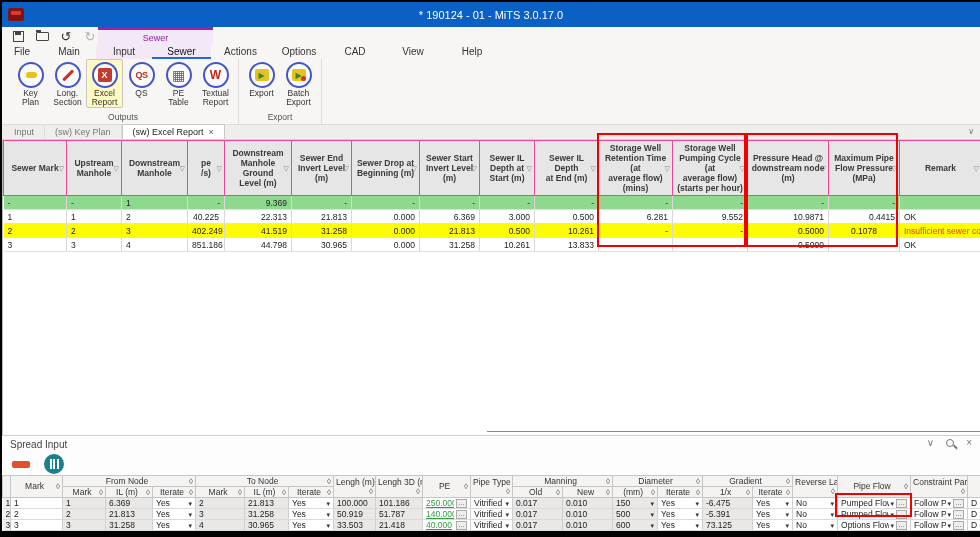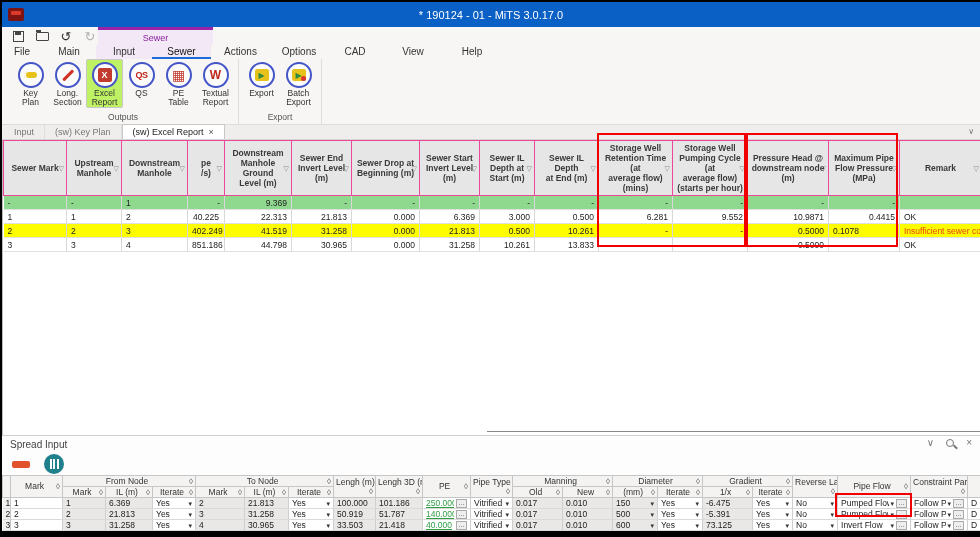--- a/index.html
+++ b/index.html
@@ -31,21 +31,21 @@
   .ribbon-tabs { position:absolute; left:0; top:43px; width:100%; height:14px; display:flex; }
   .rtab { font-size:10px; color:#333; text-align:center; line-height:13px; height:14px; }
   .rtab.context { background:#f3e9f6; }
   .rtab.active { border-bottom:2px solid #1e6bd6; font-weight:400; color:#111; }
 
   
   .ribbon-body { position:absolute; left:0; top:57px; width:100%; height:66px; background:#f7f6f5; border-bottom:1px solid #dcdcdc; display:flex; padding-left:6px; }
   .rgroup { display:flex; flex-direction:column; border-right:1px solid #e0dedd; padding:0 4px; }
   .rbuttons { display:flex; flex:1; align-items:flex-start; }
   .rbtn { width:37px; display:flex; flex-direction:column; align-items:center; padding-top:2px; border:1px solid transparent; border-radius:2px; }
-  .rbtn.active { background:#bef264; border-color:#c9c7c5; }
+  .rbtn.active { background:#fef9c3; border-color:#c9c7c5; }
   .ricon { width:26px; height:26px; border-radius:50%; border:2.5px solid #4456c7; background:#fbfbfb; display:flex; align-items:center; justify-content:center; margin-bottom:1px; }
   .rlabel { font-size:8.5px; color:#333; text-align:center; line-height:9px; white-space:pre-line; }
   .rgroup-label { text-align:center; font-size:8.5px; color:#555; padding:1px 0 2px; }
   .icon-key-plan::before { content:""; width:13px; height:6px; background:#e6c21a; border-radius:3px; box-shadow:inset 2px 0 0 #fbfbfb; }
   .icon-long-section::before { content:""; width:14px; height:2.5px; background:#cf3225; transform:rotate(-45deg); border-radius:1px; }
   .icon-excel-report::before { content:"X"; width:14px; height:14px; background:#c33a2e; color:#fff; border-radius:2px; font-size:9px; font-weight:bold; display:flex; align-items:center; justify-content:center; }
   .icon-qs::before { content:"QS"; color:#c0261b; font-weight:bold; font-size:9px; letter-spacing:-0.5px; }
   .icon-pe-table::before { content:"▦"; color:#c33a2e; font-size:14px; line-height:14px; }
   .icon-textual-report::before { content:"W"; color:#c0261b; font-weight:800; font-size:12px; }
   .icon-export::before { content:"▶"; width:14px; height:12px; background:#e6c21a; border-radius:2px; color:#2d8a3e; font-size:8px; display:flex; align-items:center; justify-content:center; }
@@ -306,21 +306,21 @@
               <td style="text-align: right;">402.249</td>
               <td style="text-align: right;">41.519</td>
               <td style="text-align: right;">31.258</td>
               <td style="text-align: right;">0.000</td>
               <td style="text-align: right;">21.813</td>
               <td style="text-align: right;">0.500</td>
               <td style="text-align: right;">10.261</td>
               <td style="text-align: right;">-</td>
               <td style="text-align: right;">-</td>
               <td style="text-align: right;">0.5000</td>
-              <td style="text-align: left;">0.1078</td>
+              <td style="text-align: center;">0.1078</td>
               <td style="text-align: left; color: rgb(232, 64, 12);">Insufficient sewer cover!</td>
             </tr>
             <tr style="background: rgb(255, 255, 255);">
               <td style="text-align: left;">3</td>
               <td style="text-align: left;">3</td>
               <td style="text-align: left;">4</td>
               <td style="text-align: right;">851.186</td>
               <td style="text-align: right;">44.798</td>
               <td style="text-align: right;">30.965</td>
               <td style="text-align: right;">0.000</td>
@@ -621,21 +621,21 @@
                   </span>
                 </td>
                 <td>
                   <span class="cellflex">
                     <span class="txt">No</span>
                     <span class="dd">▾</span>
                   </span>
                 </td>
                 <td>
                   <span class="cellflex">
-                    <span class="txt">Invert Flow</span>
+                    <span class="txt">Options Flow</span>
                     <span class="dd">▾</span>
                     <span class="ell">...</span>
                   </span>
                 </td>
                 <td>
                   <span class="cellflex">
                     <span class="txt">Follow Param...</span>
                     <span class="dd">▾</span>
                     <span class="ell">...</span>
                   </span>

